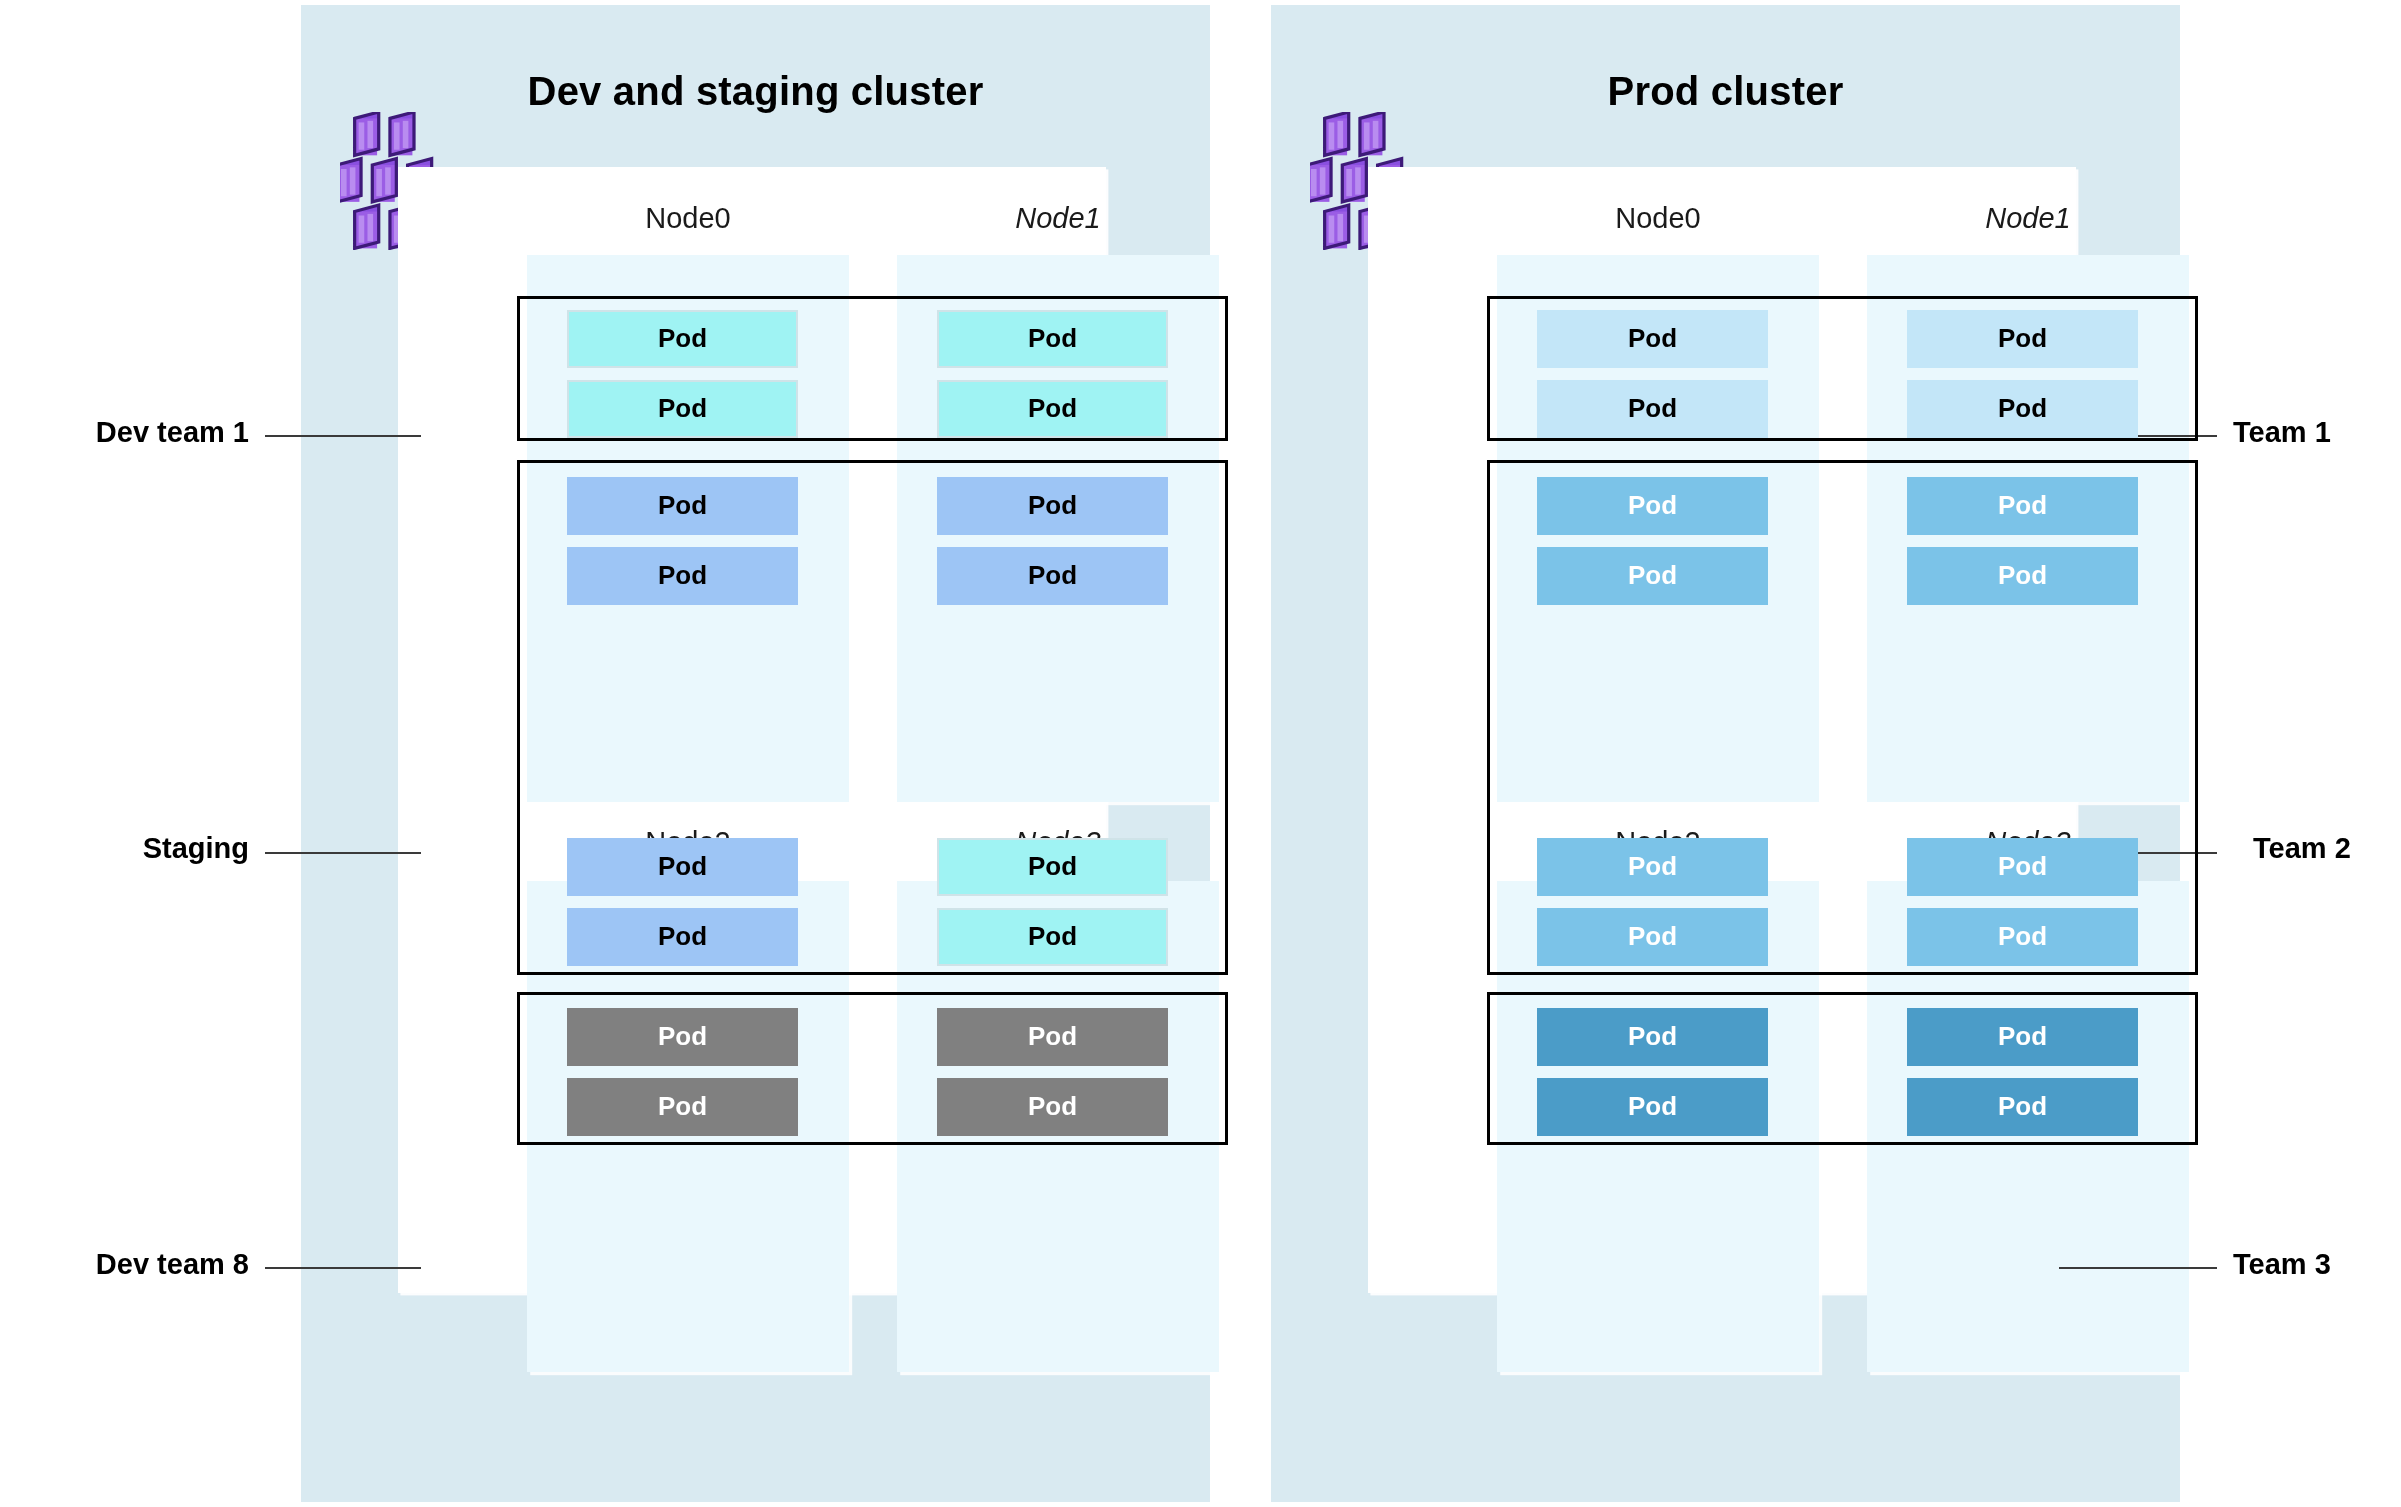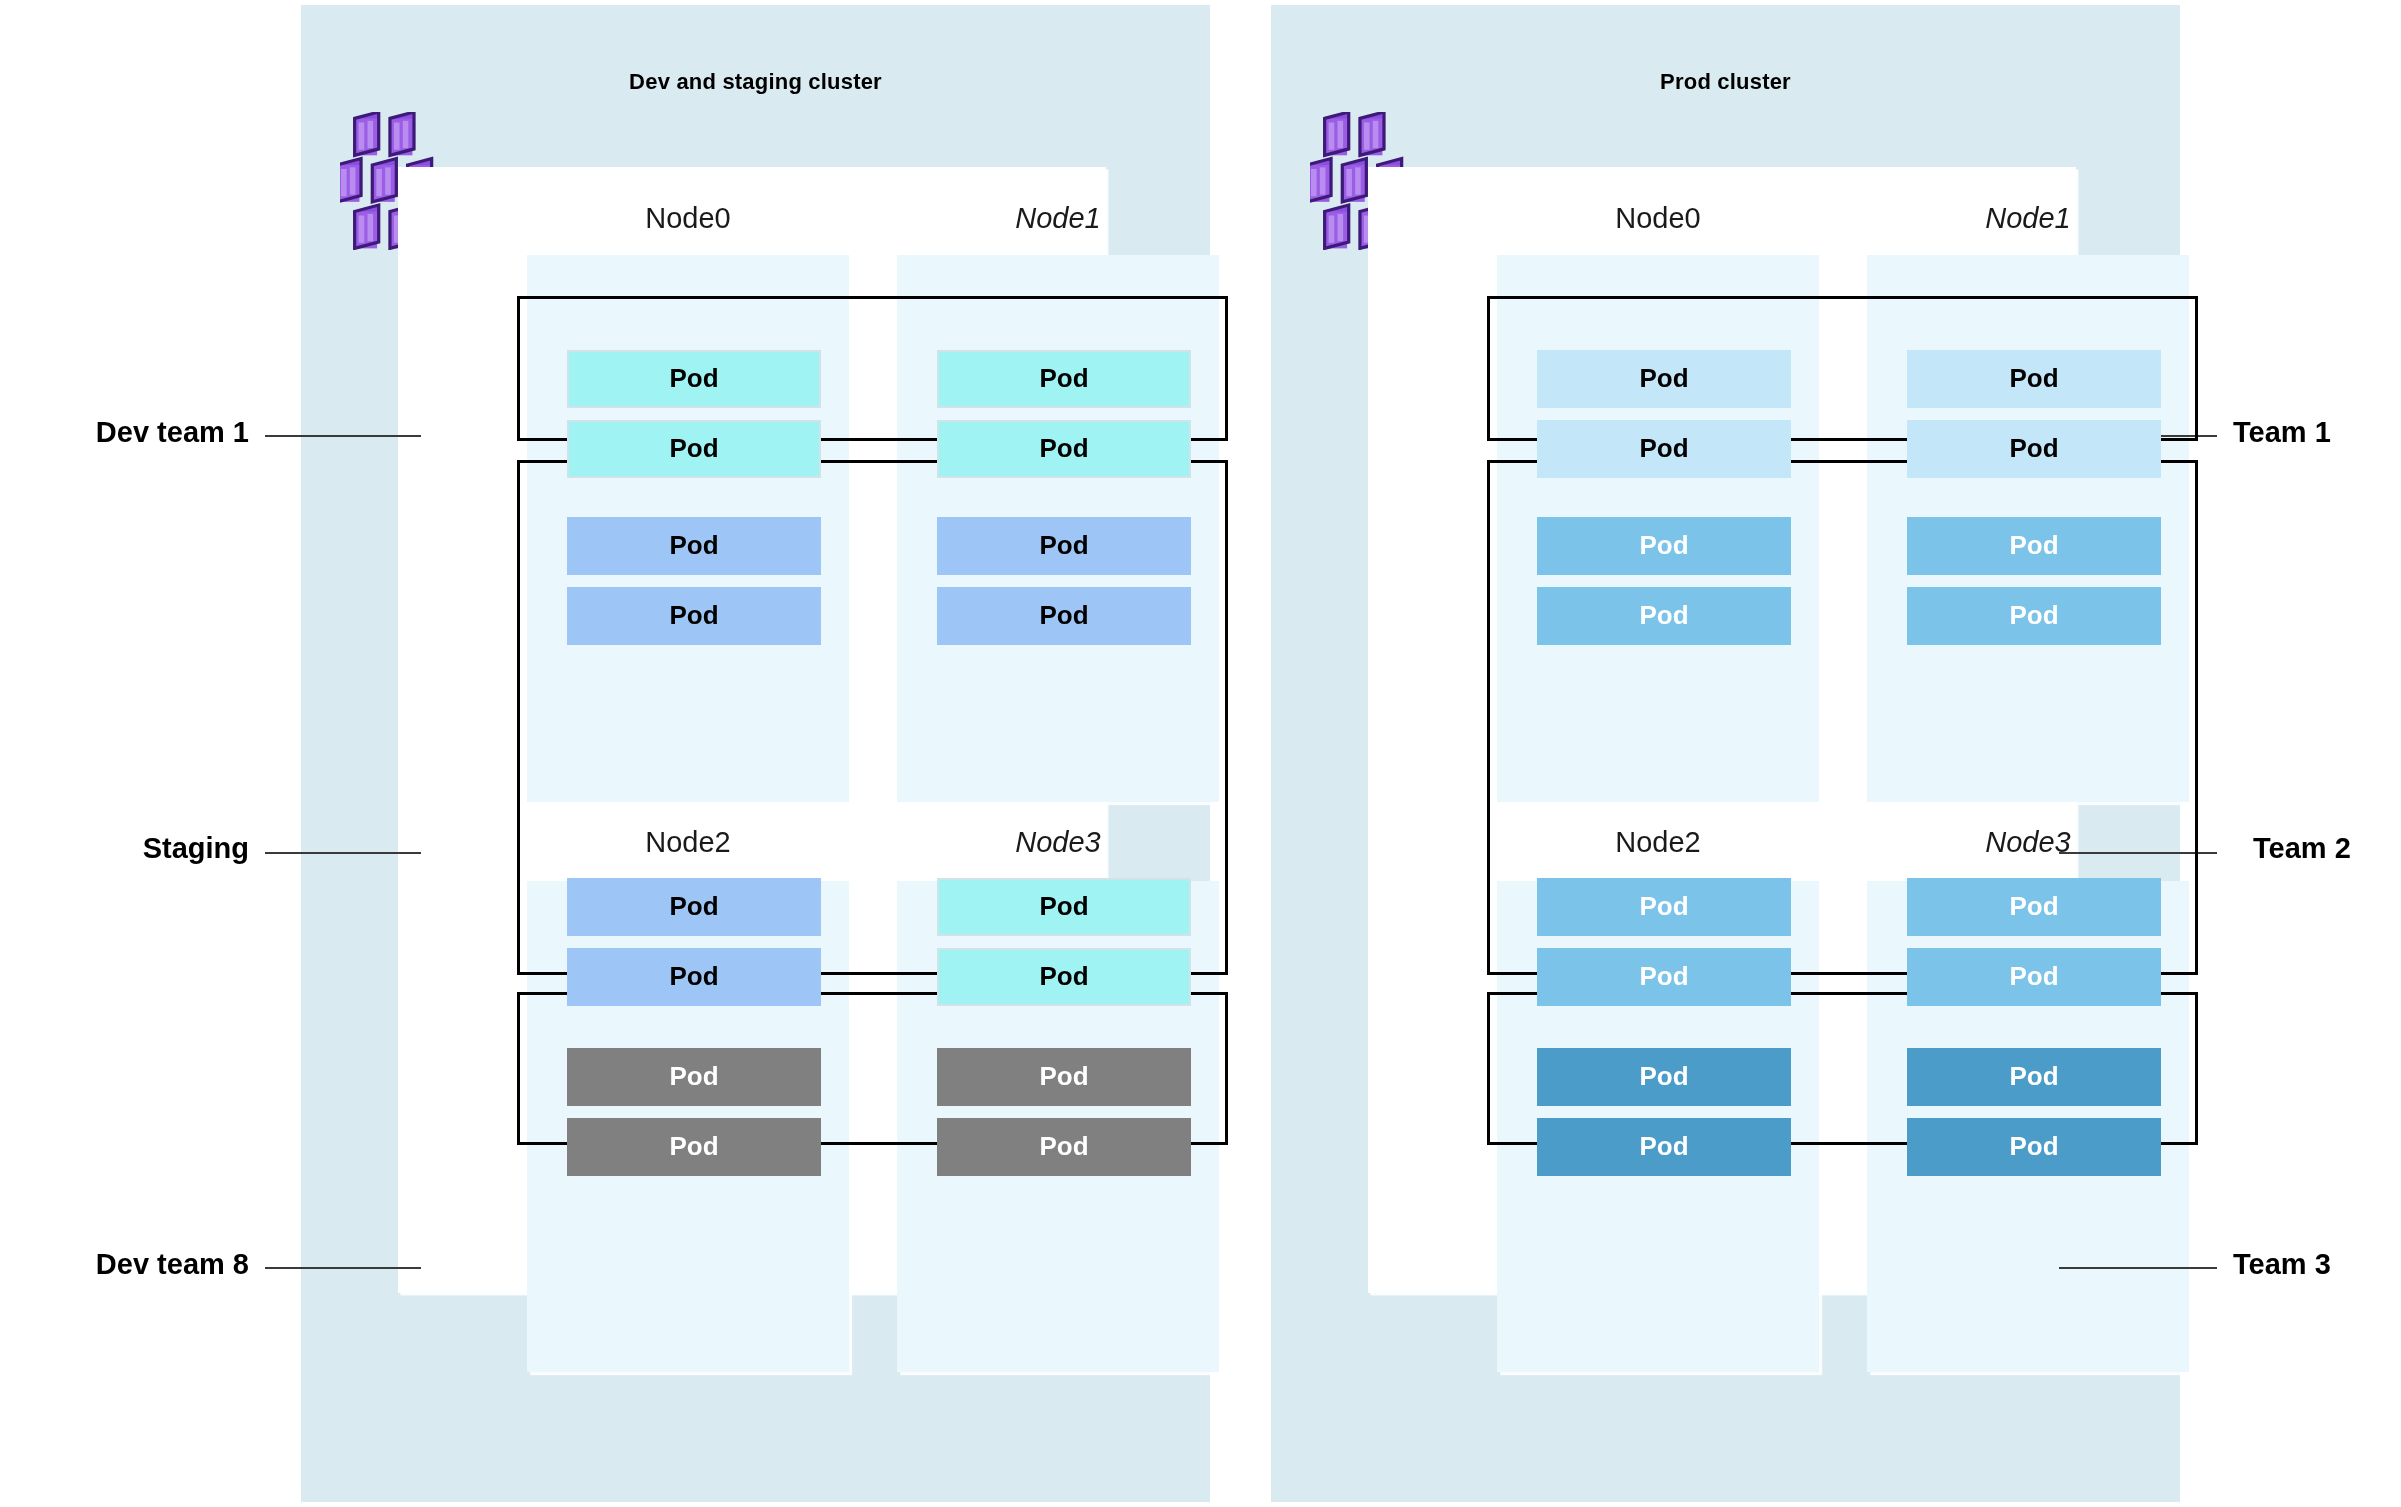--- a/index.html
+++ b/index.html
@@ -27,21 +27,21 @@
   }
   #cluster-dev  { left: 301px;  top: 4.8px; width: 909px; height: 1497px; }
   #cluster-prod { left: 1271px; top: 4.8px; width: 909px; height: 1497px; }
 
   .cluster-title {
     position: absolute;
     top: 64px;
     left: 0;
     width: 100%;
     text-align: center;
-    font-size: 22px;
+    font-size: 40px;
     font-weight: bold;
     color: #000000;
     letter-spacing: 0.2px;
   }
 
   
   .k8s-icon {
     position: absolute;
     left: 39px;
     top: 107px;
@@ -94,23 +94,22 @@
     background: transparent;
     z-index: 5;
   }
   .tb-1 { top: 129px; height: 145px; }
   .tb-2 { top: 293px; height: 515px; }
   .tb-3 { top: 825px; height: 153px; }
 
   
   .pod-col {
     position: absolute;
-    width: 254px;
+    width: 231px;
     z-index: 6;
-    margin-top: 40px;
   }
   .pc-c0 { left: 169px; }
   .pc-c1 { left: 539px; }
 
   .pod {
     height: 58px;
     margin-bottom: 12px;
     display: flex;
     align-items: center;
     justify-content: center;

